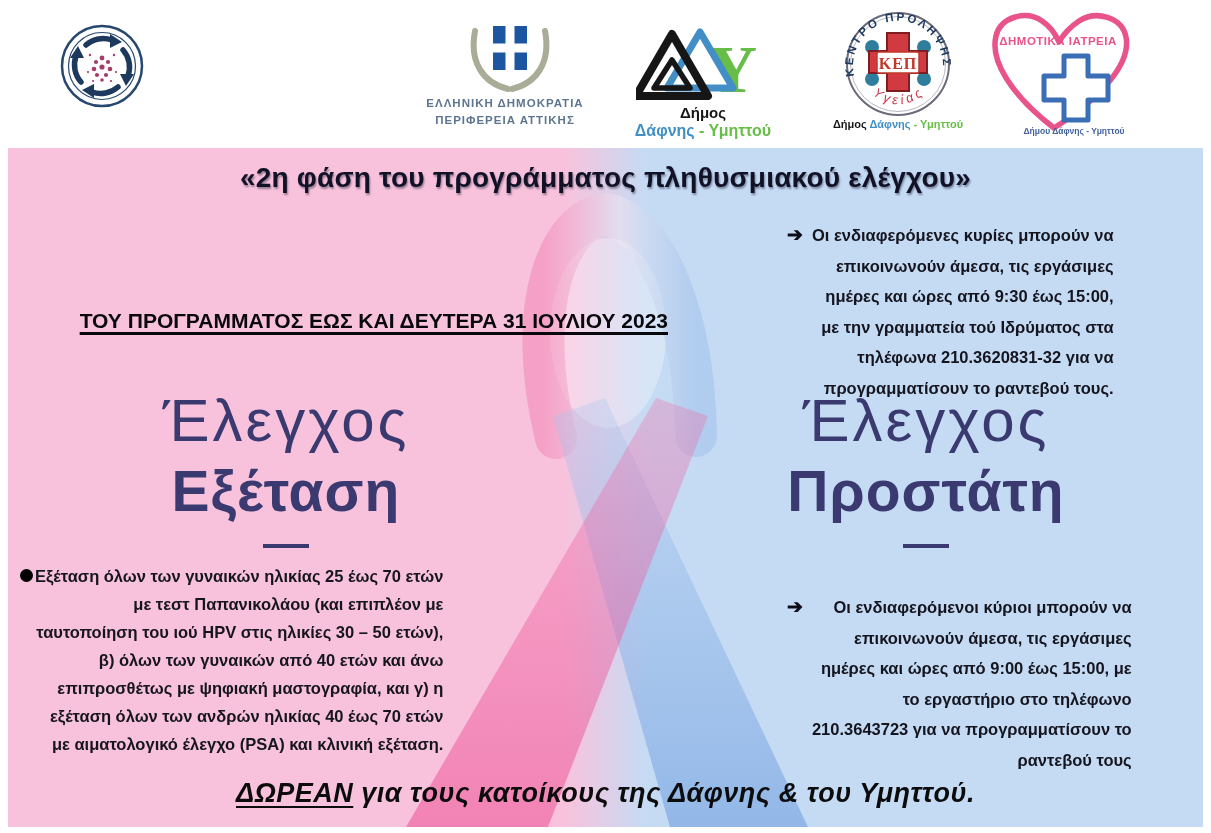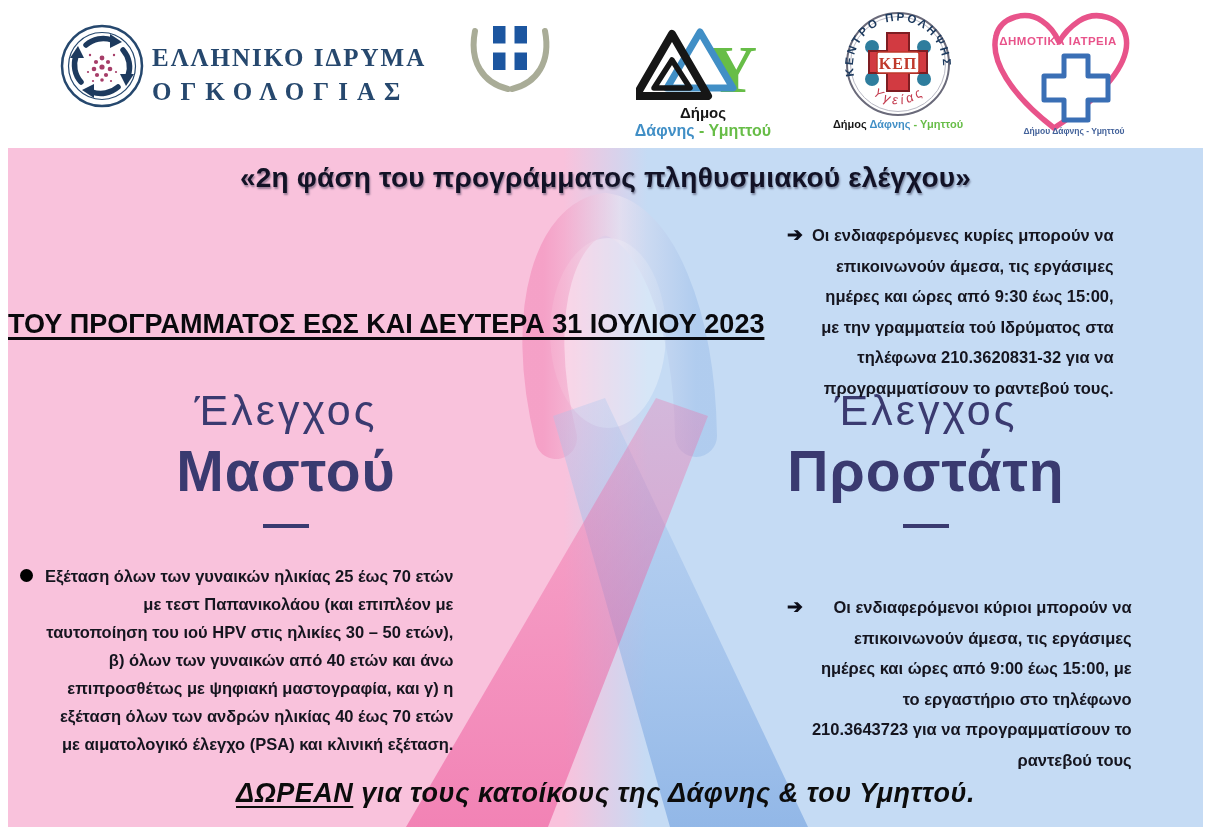--- a/index.html
+++ b/index.html
@@ -28,33 +28,33 @@
   #ribbon { position:absolute; left:0; top:0; width:1195px; height:679px; }
 
   .title { position:absolute; top:14px; left:0; width:100%; text-align:center;
            font-size:28px; font-weight:bold; color:#121226; letter-spacing:0.2px;
            text-shadow:1px 2px 2px rgba(35,35,65,0.45); }
 
   .ext-head { position:absolute; top:104px; left:0; width:655px; text-align:center;
               font-size:44px; font-weight:bold; color:#09090d; letter-spacing:1px;
               text-decoration:underline; text-decoration-thickness:3px; text-underline-offset:7px; }
   .ext-sub  { position:absolute; top:161px; left:0; width:660px; text-align:right;
-              font-size:27px; font-weight:bold; color:#09090d; white-space:nowrap;
+              font-size:21px; font-weight:bold; color:#09090d; white-space:nowrap;
               text-decoration:underline; text-decoration-thickness:2.5px; text-underline-offset:4px; }
 
   .check { position:absolute; top:238px; text-align:center; color:#3a3a70; }
   .check.left  { left:0;     width:556px; }
   .check.right { left:638px; width:560px; }
-  .check-thin { font-size:43px; font-weight:400; letter-spacing:3px; }
+  .check-thin { font-size:60px; font-weight:400; letter-spacing:3px; }
   .check-bold { font-size:57px; font-weight:bold; letter-spacing:1px; margin-top:3px; }
   .check-dash { width:46px; height:4px; background:#3a3a70; margin:20px auto 0; }
 
   .bullet { position:absolute; display:flex; }
   .bullet-text { font-weight:bold; color:#15151f; white-space:pre;text-align:right; }
-  .left-bullet { left:12px; top:414px; gap:12px; }
+  .left-bullet { left:12px; top:414px; gap:2px; }
   .left-bullet .bullet-text { font-size:16.5px; line-height:1.7; }
   .dot-icon { width:13px; height:13px; border-radius:50%; background:#000; margin-top:7px; flex:none; }
   .r-bullet1 { left:779px; top:72px;  gap:9px; }
   .r-bullet2 { left:779px; top:444px; gap:9px; }
   .arrow-icon { font-size:19px; font-weight:bold; color:#0c0c18; line-height:1.6; flex:none; }
   .r-bullet1 .bullet-text, .r-bullet2 .bullet-text { font-size:16.5px; line-height:1.85; }
 
   .footer-line { position:absolute; top:630px; left:0; width:100%; text-align:center;
                  font-size:27px; font-weight:bold; font-style:italic; color:#0c0c0c; letter-spacing:0.5px; }
   .footer-free { text-decoration:underline; text-decoration-thickness:2px; text-underline-offset:4px; }
@@ -92,32 +92,32 @@
           <circle cx="46" cy="51" r="2.1"></circle>
           <circle cx="42" cy="56" r="1.8"></circle>
         <circle cx="30" cy="31" r="1.2"></circle>
           <circle cx="54" cy="31" r="1.2"></circle>
           <circle cx="28" cy="48" r="1.1"></circle>
         <circle cx="56" cy="48" r="1.1"></circle>
           <circle cx="33" cy="57" r="1.1"></circle>
           <circle cx="51" cy="57" r="1.1"></circle>
       </g>
     </svg>
-    <div class="onc-text">
-      <div class="onc-line1">ΕΛΛΗΝΙΚΟ ΙΔΡΥΜΑ</div>
-      <div class="onc-line2">ΟΓΚΟΛΟΓΙΑΣ</div>
-    </div>
 
     <svg class="logo" style="left:460px; top:10px;" width="100" height="84" viewBox="0 0 100 84">
       <path d="M 48,79 C 23,73 9,52 15,21" fill="none" stroke="#a9ac97" stroke-width="6" stroke-linecap="round"></path>
       <path d="M 52,79 C 77,73 91,52 85,21" fill="none" stroke="#a9ac97" stroke-width="6" stroke-linecap="round"></path>
       <rect x="33" y="16" width="34" height="44" fill="#1c56a0"></rect>
       <rect x="45.5" y="16" width="9" height="44" fill="#fff"></rect>
       <rect x="33" y="33.5" width="34" height="9" fill="#fff"></rect>
     </svg>
+    <div class="region-text">
+      <div>ΕΛΛΗΝΙΚΗ ΔΗΜΟΚΡΑΤΙΑ</div>
+      <div>ΠΕΡΙΦΕΡΕΙΑ ΑΤΤΙΚΗΣ</div>
+    </div>
 
     <svg class="logo" style="left:636px; top:24px;" width="134" height="82" viewBox="0 0 134 82">
       <text x="72" y="68" font-family="Liberation Serif, serif" font-size="68" font-weight="bold" fill="#67bd47">Y</text>
       <polygon points="64,8 97,64 31,64" fill="none" stroke="#418fc6" stroke-width="7" stroke-linejoin="round"></polygon>
       <polygon points="36,10 72,72 0,72" fill="none" stroke="#161616" stroke-width="8" stroke-linejoin="round"></polygon>
       <polygon points="36,36 54,64 18,64" fill="none" stroke="#161616" stroke-width="5.5" stroke-linejoin="round"></polygon>
     </svg>
     <div class="dy-text">
       <div class="dy-line1">Δήμος</div>
       <div class="dy-line2"><span class="c-blue">Δάφνης </span><span class="c-green">- Υμηττού</span></div>
@@ -179,21 +179,21 @@
       <path d="M 545,268 L 597,250 L 800,679 L 662,679 Z" fill="url(#blueTail)" opacity="0.65"></path>
       <path d="M 648,250 L 700,268 L 540,679 L 398,679 Z" fill="url(#pinkTail)" opacity="0.65"></path>
     </svg>
 
     <div class="title">«2η φάση του προγράμματος πληθυσμιακού ελέγχου»</div>
 
     <div class="ext-sub">ΤΟΥ ΠΡΟΓΡΑΜΜΑΤΟΣ ΕΩΣ ΚΑΙ ΔΕΥΤΕΡΑ 31 ΙΟΥΛΙΟΥ 2023</div>
 
     <div class="check left">
       <div class="check-thin">Έλεγχος</div>
-      <div class="check-bold">Μαστού</div>
+      <div class="check-bold">Εξέταση</div>
       <div class="check-dash"></div>
     </div>
 
     <div class="check right">
       <div class="check-thin">Έλεγχος</div>
       <div class="check-bold">Προστάτη</div>
       <div class="check-dash"></div>
     </div>
 
     <div class="bullet left-bullet">

